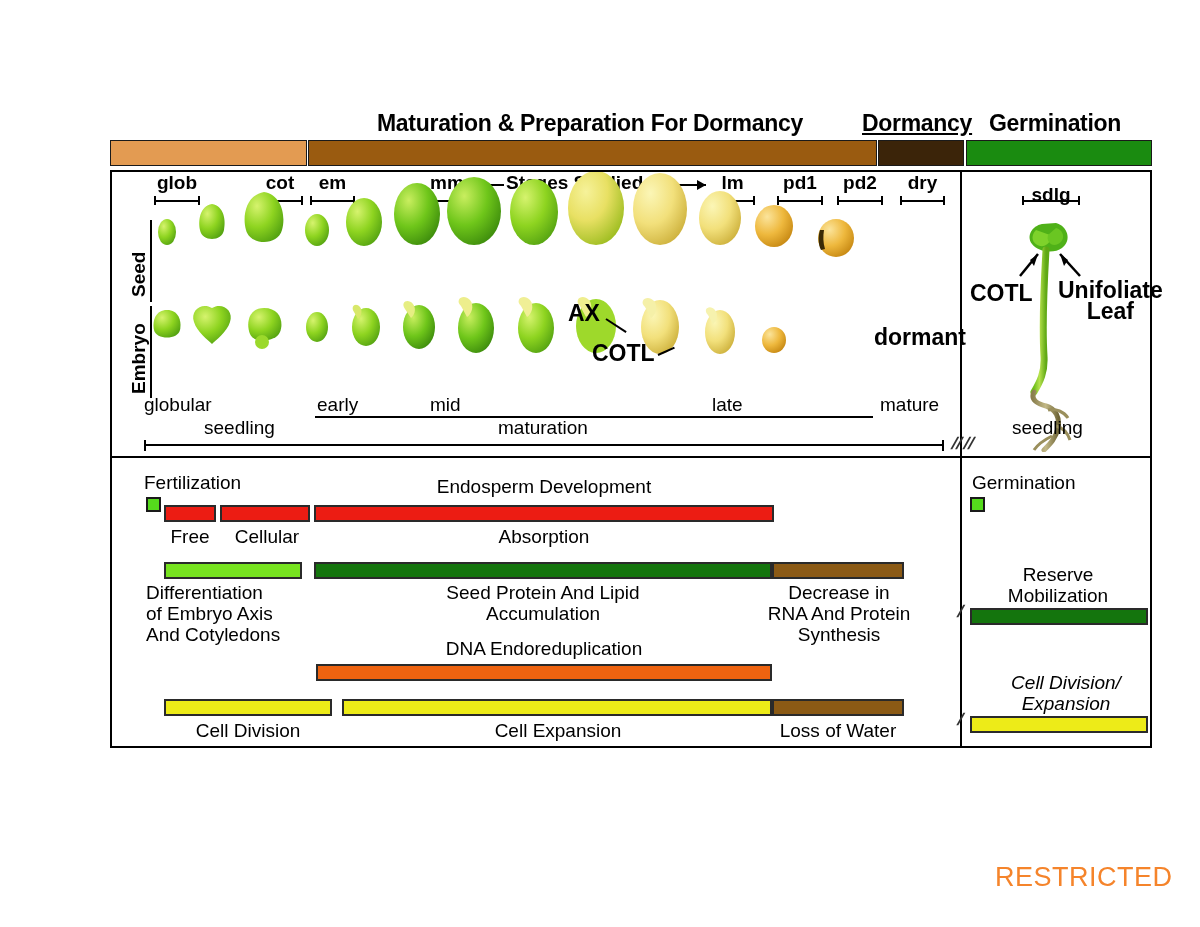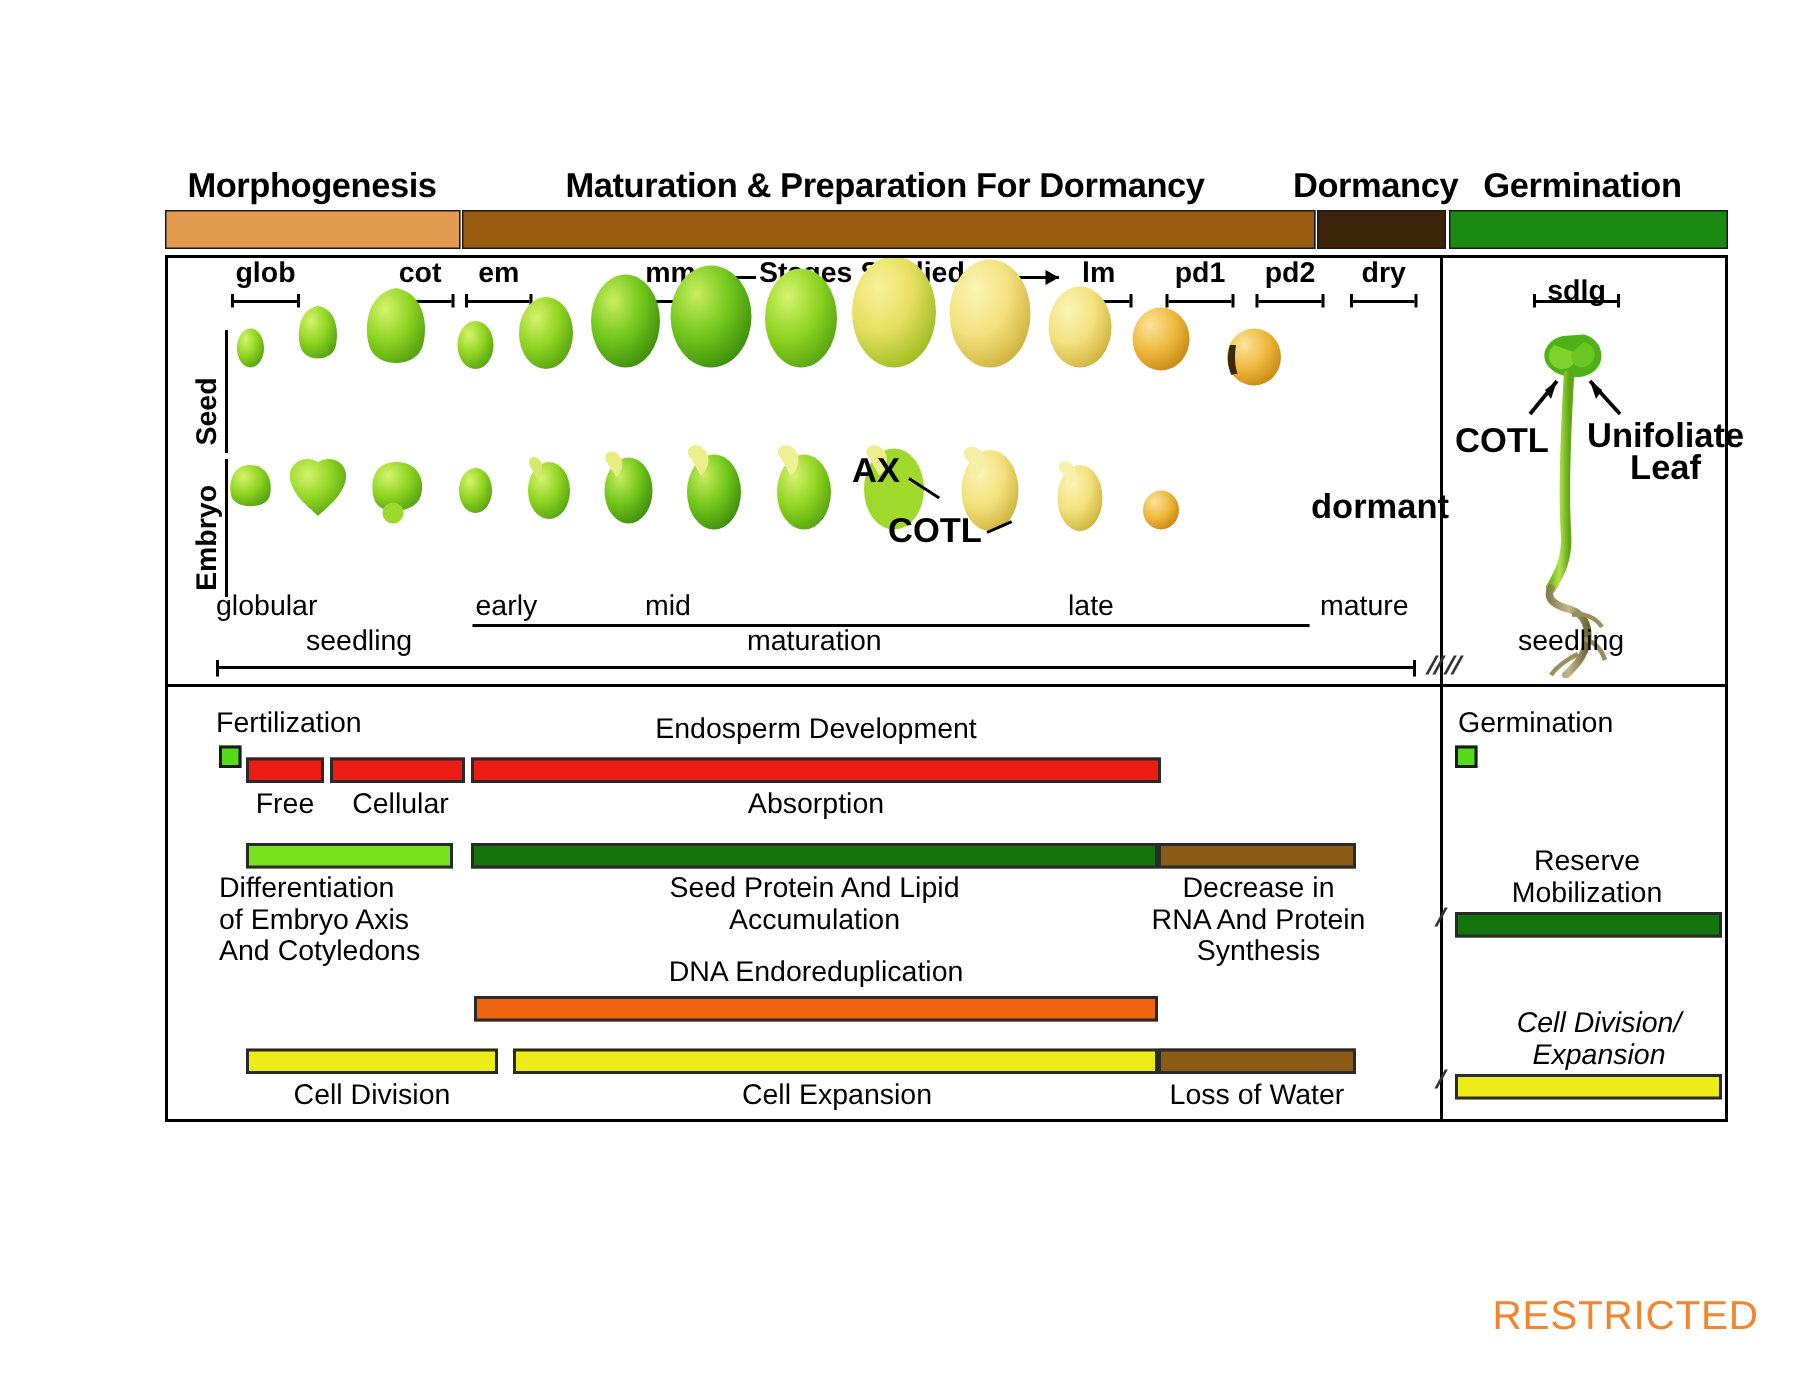--- a/index.html
+++ b/index.html
@@ -70,23 +70,22 @@
 
   .watermark{position:absolute;font-size:27px;color:#F5842B;letter-spacing:0.5px;
              font-family:"Liberation Sans", sans-serif;white-space:nowrap;}
 </style>
 </head>
 <body>
 
 <div id="stage">
 
   <div class="phase-labels">
-    <div class="phase-label" style="left:8px;top:0;width:200px;text-align:center;">Morphogenesis</div>
     <div class="phase-label" style="left:210px;top:0;width:560px;text-align:center;">Maturation &amp; Preparation For Dormancy</div>
-    <div class="phase-label" style="left:762px;top:0;width:110px;text-align:center;">Dormancy</div>
+    <div class="phase-label" style="left:762px;top:0;width:110px;text-align:center;text-decoration:underline;">Dormancy</div>
     <div class="phase-label" style="left:860px;top:0;width:190px;text-align:center;">Germination</div>
   </div>
 
   <div class="phase-bars" style="width:1042px;">
     <div class="phase-bar" style="left:0px;width:197px;background:#E39B52;"></div>
     <div class="phase-bar" style="left:198px;width:569px;background:#9A5B10;"></div>
     <div class="phase-bar" style="left:768px;width:86px;background:#3B2409;"></div>
     <div class="phase-bar" style="left:856px;width:186px;background:#1A8B10;"></div>
   </div>
 

